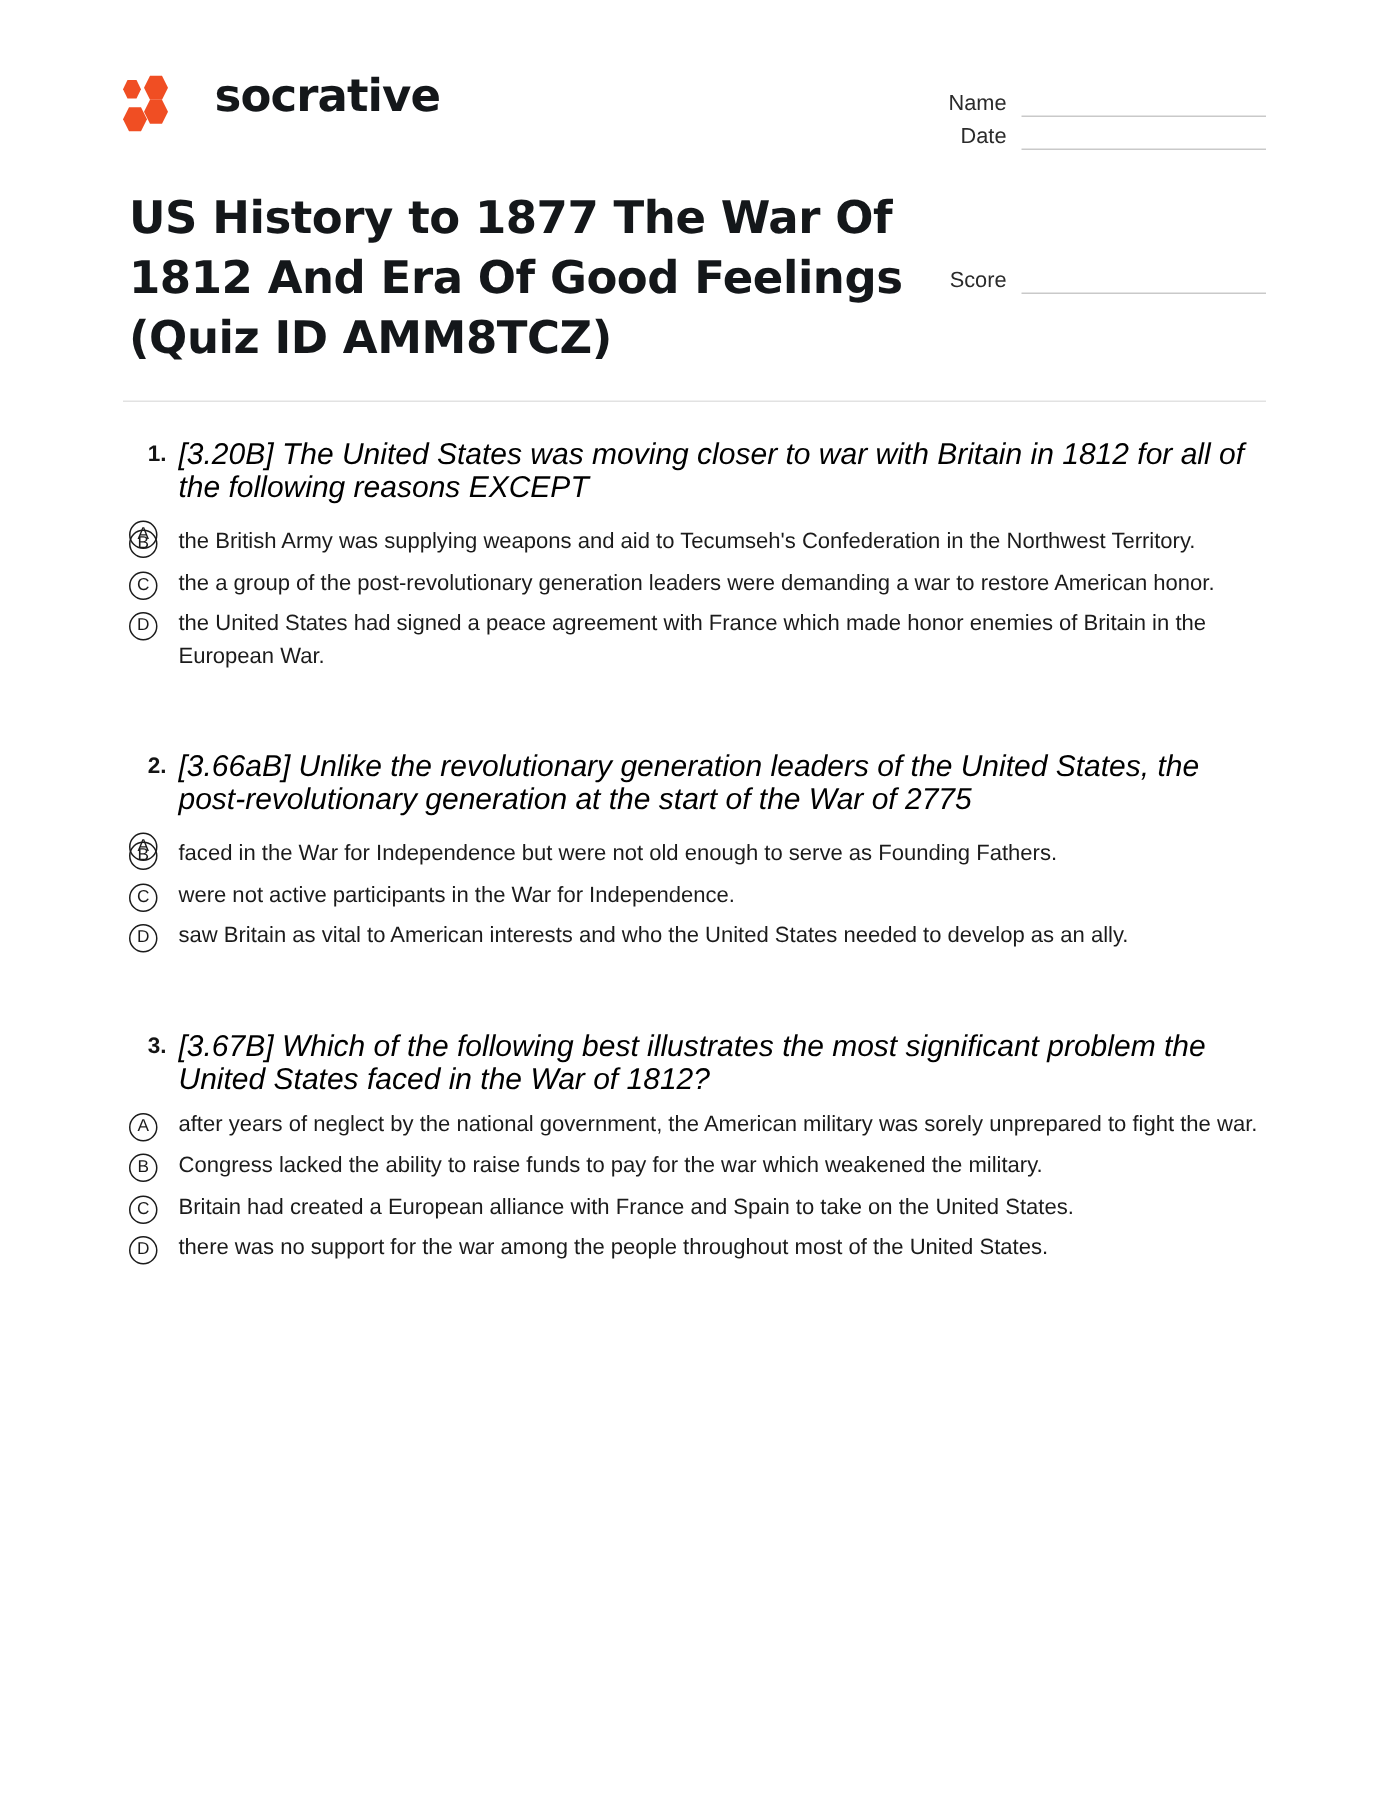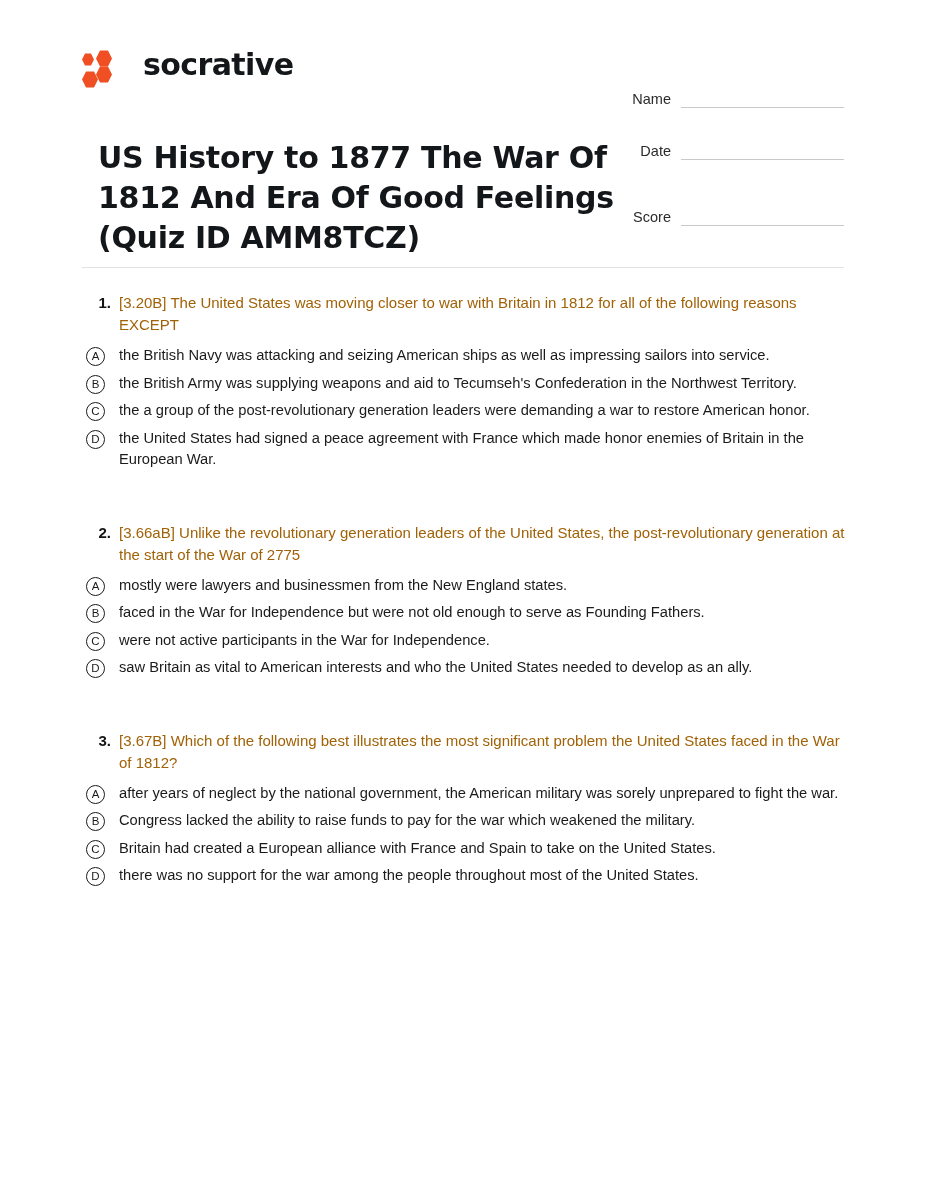--- a/index.html
+++ b/index.html
@@ -64,21 +64,20 @@
     right: 82px;
     top: 56px;
     width: 250px;
   }
   .meta-row {
     display: flex;
     align-items: flex-end;
     justify-content: flex-end;
     gap: 10px;
     height: 22px;
-    margin-top: 30px;
   }
   .meta-label {
     font-size: 14.5px;
     color: #2b2b2b;
     line-height: 18px;
     white-space: nowrap;
     text-align: right;
   }
   .meta-line {
     display: block;
@@ -98,21 +97,21 @@
     position: absolute;
     left: 82px;
     top: 122px;
     width: 560px;
     font-family: "DejaVu Sans", sans-serif;
     font-size: 30px;
     font-weight: 700;
     letter-spacing: -0.3px;
     line-height: 40px;
     color: #14171a;
-    margin: 16px;
+    margin: 4px;
   }
 
   .divider {
     position: absolute;
     left: 82px;
     top: 267px;
     width: 762px;
     height: 1px;
     background: #e2e2e2;
   }
@@ -141,23 +140,24 @@
     left: -35px;
     top: 0;
     width: 27px;
     text-align: right;
     font-size: 15px;
     font-weight: 700;
     line-height: 22px;
     color: #141414;
   }
   .q-text {
-    font-size: 15px;
+    font-size: 20px;
     line-height: 22px;
-    color: #a16207;
+    color: #000000;
+    font-style: italic;
   }
   .option {
     position: relative;
     display: flex;
     align-items: flex-start;
     margin-bottom: 6px;
   }
   .opt-circle {
     position: absolute;
     left: -33px;
@@ -230,21 +230,20 @@
 
   <div class="quiz">
 
     <div class="question">
       <div class="q-head">
         <span class="q-num">1.</span>
         <span class="q-text">[3.20B] The United States was moving closer to war with Britain in 1812 for all of the following reasons EXCEPT</span>
       </div>
       <div class="option">
         <span class="opt-circle">A</span>
-        <span class="opt-text">the British Navy was attacking and seizing American ships as well as impressing sailors into service.</span>
       </div>
       <div class="option">
         <span class="opt-circle">B</span>
         <span class="opt-text">the British Army was supplying weapons and aid to Tecumseh's Confederation in the Northwest Territory.</span>
       </div>
       <div class="option">
         <span class="opt-circle">C</span>
         <span class="opt-text">the a group of the post-revolutionary generation leaders were demanding a war to restore American honor.</span>
       </div>
       <div class="option">
@@ -255,21 +254,20 @@
 
     <div class="q-gap"></div>
 
     <div class="question">
       <div class="q-head">
         <span class="q-num">2.</span>
         <span class="q-text">[3.66aB] Unlike the revolutionary generation leaders of the United States, the post-revolutionary generation at the start of the War of 2775</span>
       </div>
       <div class="option">
         <span class="opt-circle">A</span>
-        <span class="opt-text">mostly were lawyers and businessmen from the New England states.</span>
       </div>
       <div class="option">
         <span class="opt-circle">B</span>
         <span class="opt-text">faced in the War for Independence but were not old enough to serve as Founding Fathers.</span>
       </div>
       <div class="option">
         <span class="opt-circle">C</span>
         <span class="opt-text">were not active participants in the War for Independence.</span>
       </div>
       <div class="option">

